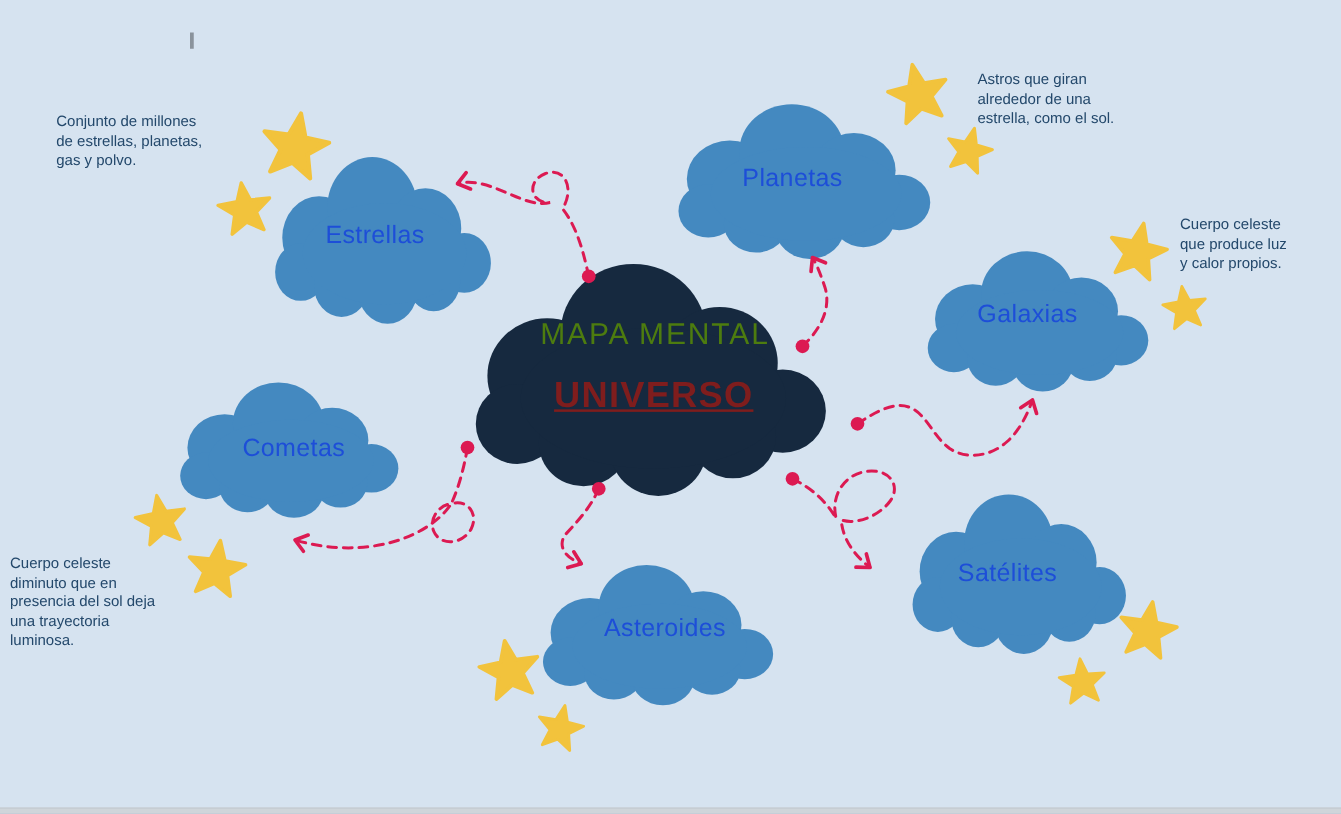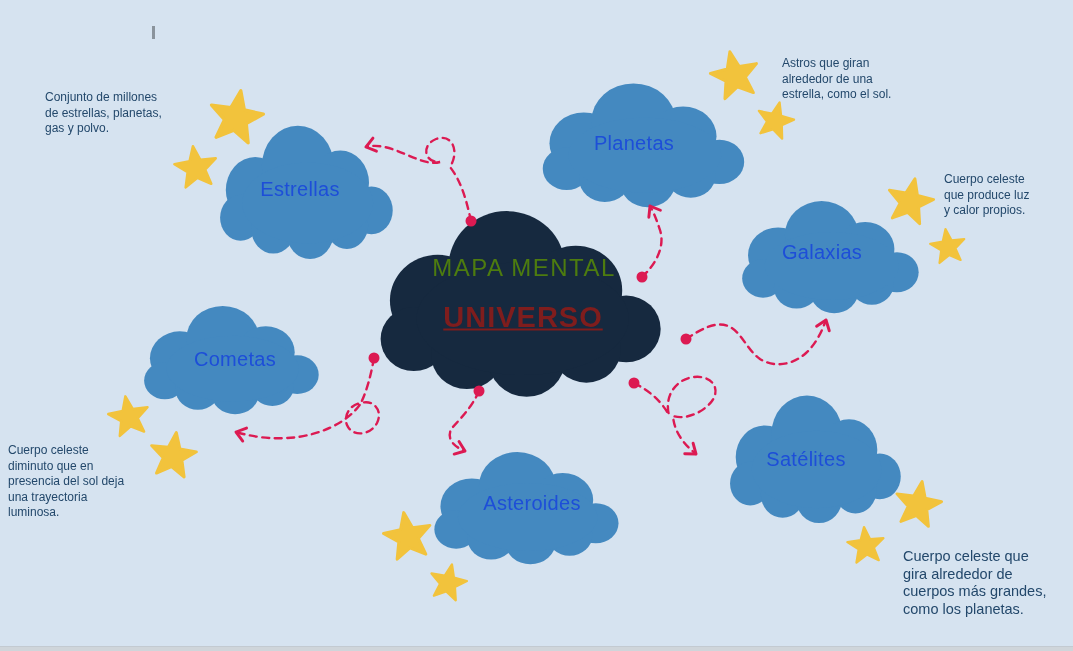--- a/index.html
+++ b/index.html
@@ -111,24 +111,20 @@
 alrededor de una
 estrella, como el sol.</div>
   <div class="desc" style="left:944px;top:172px;width:115px">Cuerpo celeste
 que produce luz
 y calor propios.</div>
   <div class="desc right" style="left:8px;top:443px;width:136px">Cuerpo celeste
 diminuto que en
 presencia del sol deja
 una trayectoria
 luminosa.</div>
-  <div class="desc" style="left:903px;top:548px;width:145px;line-height:17.5px;font-size:14.5px">Cuerpo celeste que
-gira alrededor de
-cuerpos más grandes,
-como los planetas.</div>
 
   <svg class="star" style="left:207px;top:89px;width:58px;height:58px;transform:rotate(10deg)" viewBox="-1.05 -1.05 2.1 2.1">
       <polygon points="0,-1 0.247,-0.34 0.951,-0.309 0.4,0.13 0.588,0.809 0,0.45 -0.588,0.809 -0.4,0.13 -0.951,-0.309 -0.247,-0.34"></polygon>
     </svg>
   <svg class="star" style="left:173px;top:145px;width:46px;height:46px;transform:rotate(-8deg)" viewBox="-1.05 -1.05 2.1 2.1">
       <polygon points="0,-1 0.247,-0.34 0.951,-0.309 0.4,0.13 0.588,0.809 0,0.45 -0.588,0.809 -0.4,0.13 -0.951,-0.309 -0.247,-0.34"></polygon>
     </svg>
   <svg class="star" style="left:709px;top:50px;width:52px;height:52px;transform:rotate(-12deg)" viewBox="-1.05 -1.05 2.1 2.1">
       <polygon points="0,-1 0.247,-0.34 0.951,-0.309 0.4,0.13 0.588,0.809 0,0.45 -0.588,0.809 -0.4,0.13 -0.951,-0.309 -0.247,-0.34"></polygon>
     </svg>

